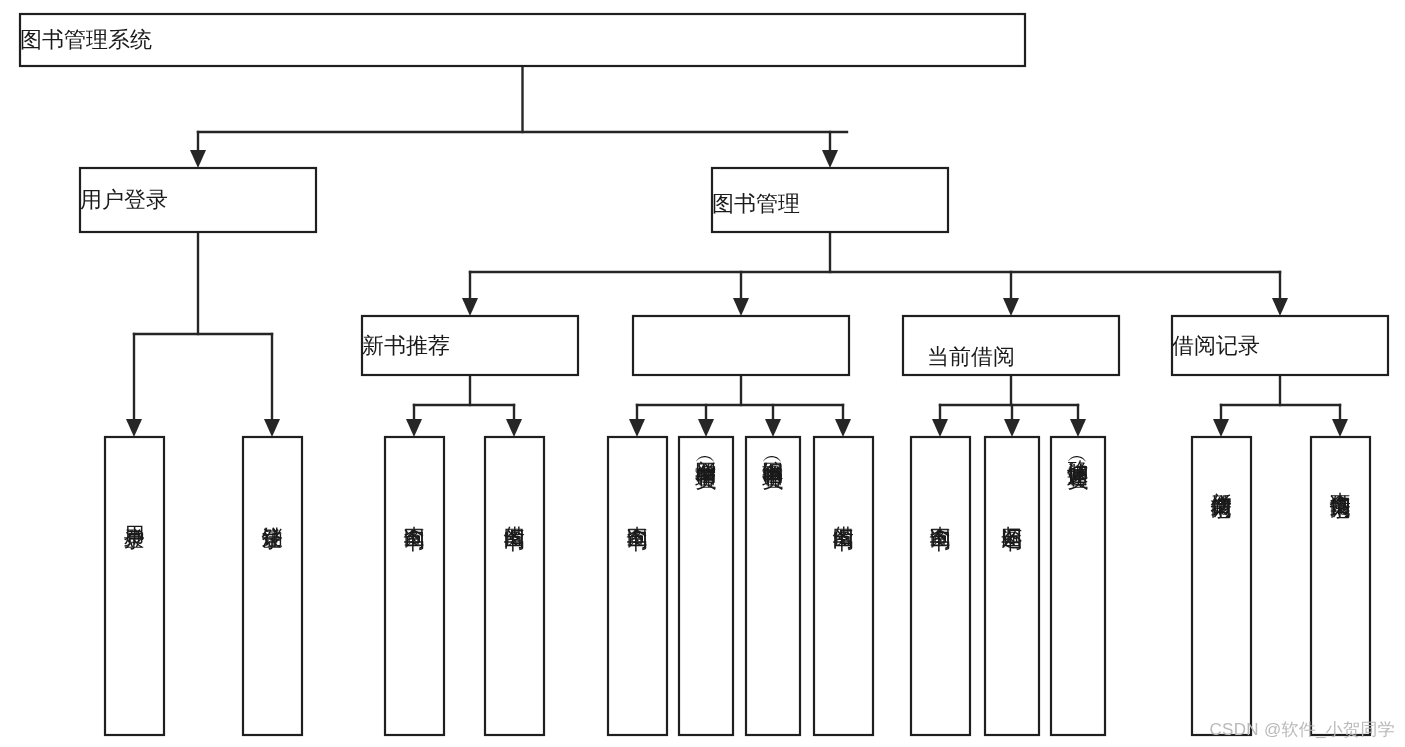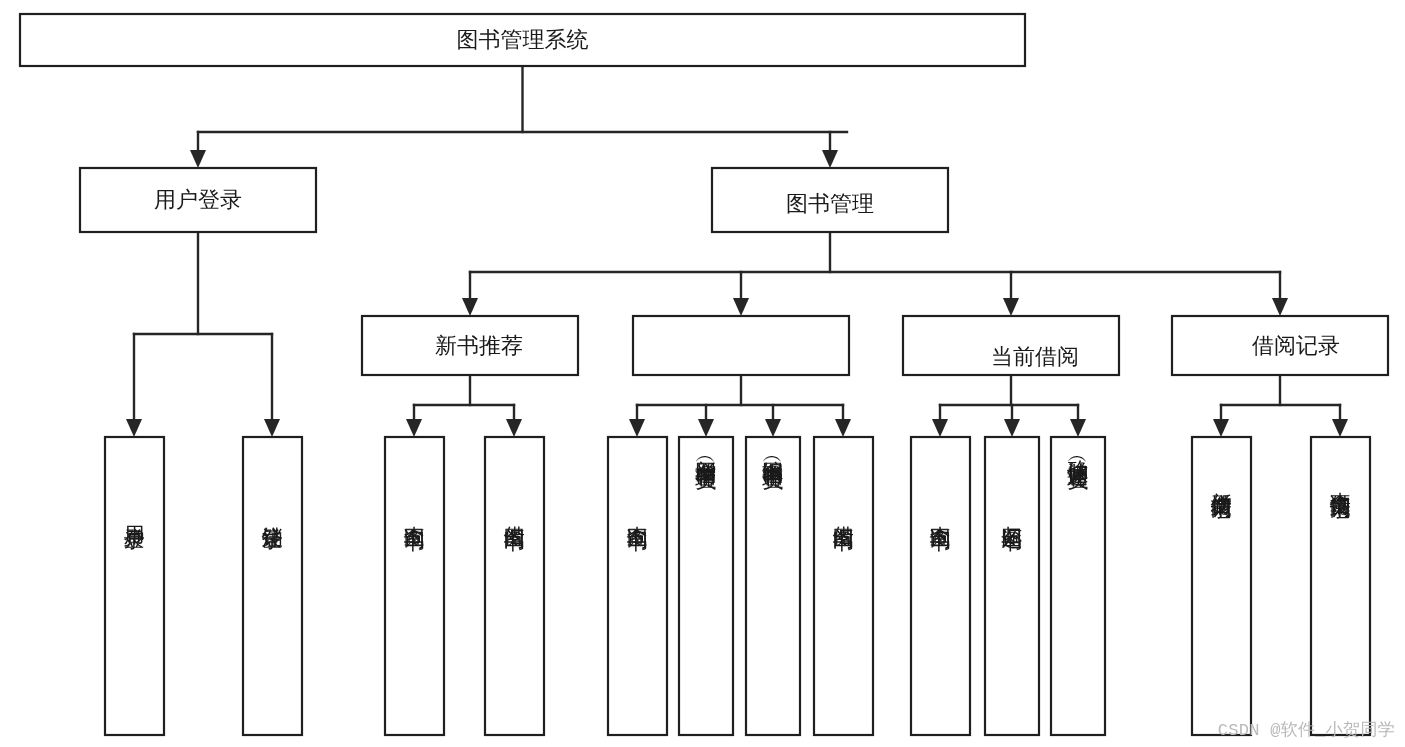--- a/index.html
+++ b/index.html
@@ -54,35 +54,34 @@
     font-size: 21px;
     line-height: 1.02;
     letter-spacing: 1.5px;
     color: #1a1a1a;
     white-space: nowrap;
   }
   .hlabel-wrap {
     position: absolute;
     display: flex;
     align-items: center;
-    justify-content: center;
     pointer-events: none;
     border-radius: 20px;
   }
   .hlabel-text {
     font-family: "Liberation Sans", "DejaVu Sans", sans-serif;
     font-size: 22px;
     color: #1a1a1a;
     white-space: nowrap;
   }
   #watermark {
     position: absolute;
     right: 10px;
     bottom: 6px;
-    font-family: Liberation Mono, monospace;
+    font-family: Liberation Sans, sans-serif;
     font-size: 17px;
     color: #b9b9b9;
     white-space: nowrap;
     letter-spacing: 0.3px;
   }
 </style>
 </head>
 <body>
 
 <div id="diagram-root">
@@ -202,21 +201,21 @@
   <div class="hlabel-wrap" style="left:712px; top:168px; width:236px; height:72px;">
     <span class="hlabel-text">图书管理</span>
   </div>
 
   <div class="hlabel-wrap" style="left:362px; top:316px; width:234px; height:59px;">
     <span class="hlabel-text">新书推荐</span>
   </div>
   <div class="hlabel-wrap" style="left:903px; top:327px; width:216px; height:59px;margin-left:24px;">
     <span class="hlabel-text">当前借阅</span>
   </div>
-  <div class="hlabel-wrap" style="left:1172px; top:316px; width:216px; height:59px;padding-left:16px;">
+  <div class="hlabel-wrap" style="left:1172px; top:316px; width:216px; height:59px;">
     <span class="hlabel-text">借阅记录</span>
   </div>
 
   <div class="vlabel-wrap" style="left:105px; top:437px; width:59px; height:298px; padding-top:72px;">
     <span class="vlabel-text">用户登录</span>
   </div>
   <div class="vlabel-wrap" style="left:243px; top:437px; width:59px; height:298px; padding-top:72px;">
     <span class="vlabel-text">注销登录</span>
   </div>
   <div class="vlabel-wrap" style="left:385px; top:437px; width:59px; height:298px; padding-top:72px;">

